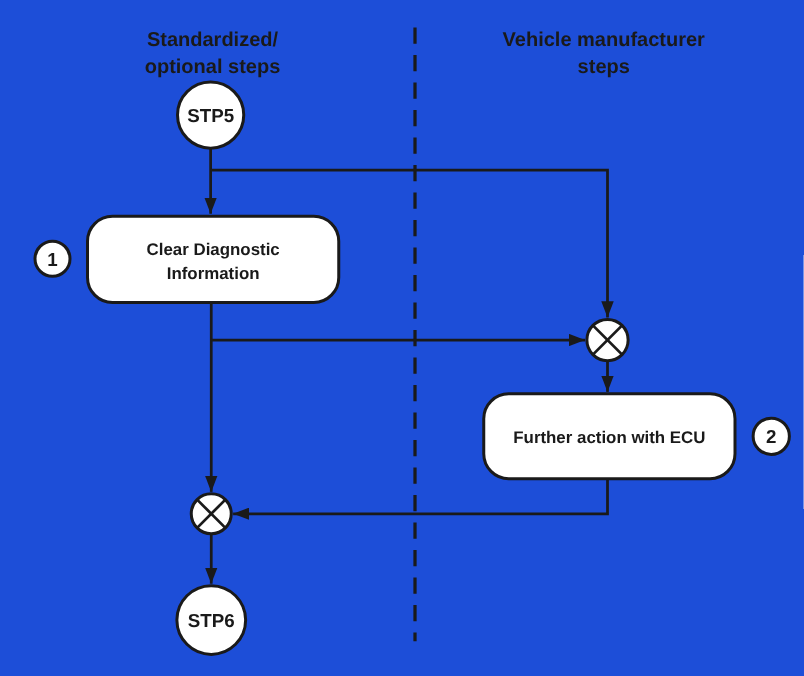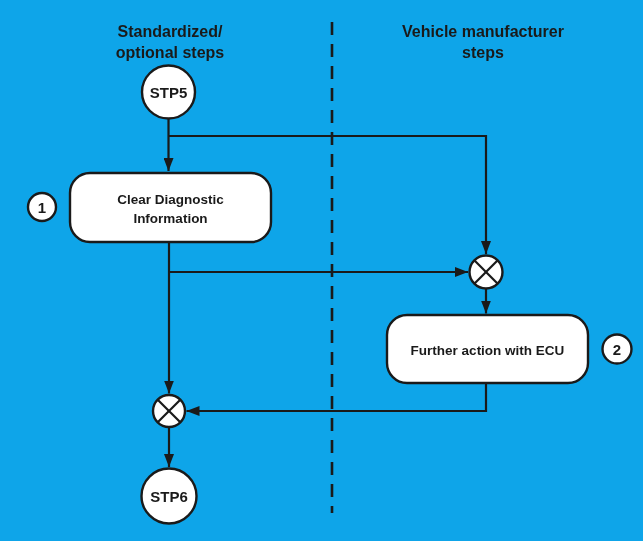--- a/index.html
+++ b/index.html
@@ -4,21 +4,21 @@
 <style>
   html, body {
     margin: 0;
     padding: 0;
     background: #ffffff;
   }
   .page {
     position: relative;
     width: 643px;
     height: 541px;
-    background: #0ea5e9;
+    background: #1d4ed8;
     overflow: hidden;
   }
   svg {
     display: block;
   }
   svg text {
     font-family: "Liberation Sans", "DejaVu Sans", sans-serif;
     font-weight: bold;
     fill: #1a1a1a;
   }

